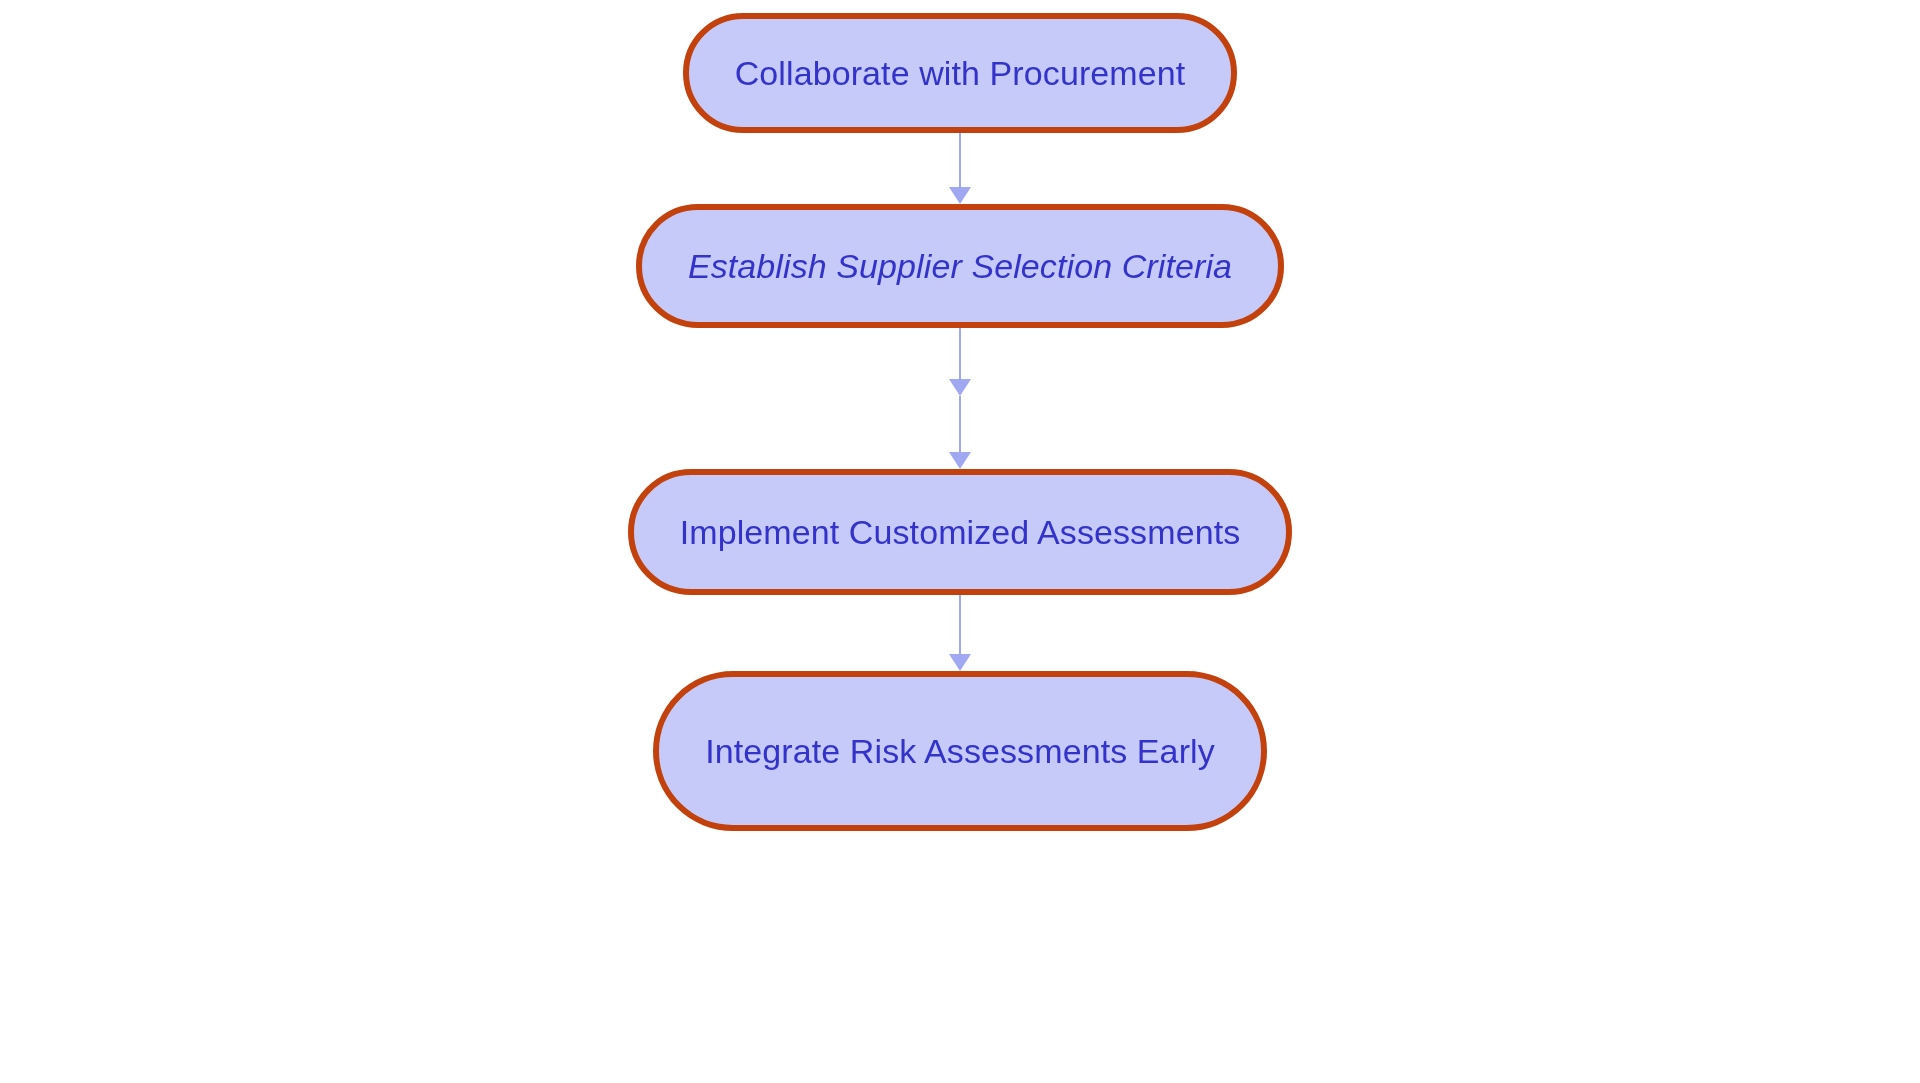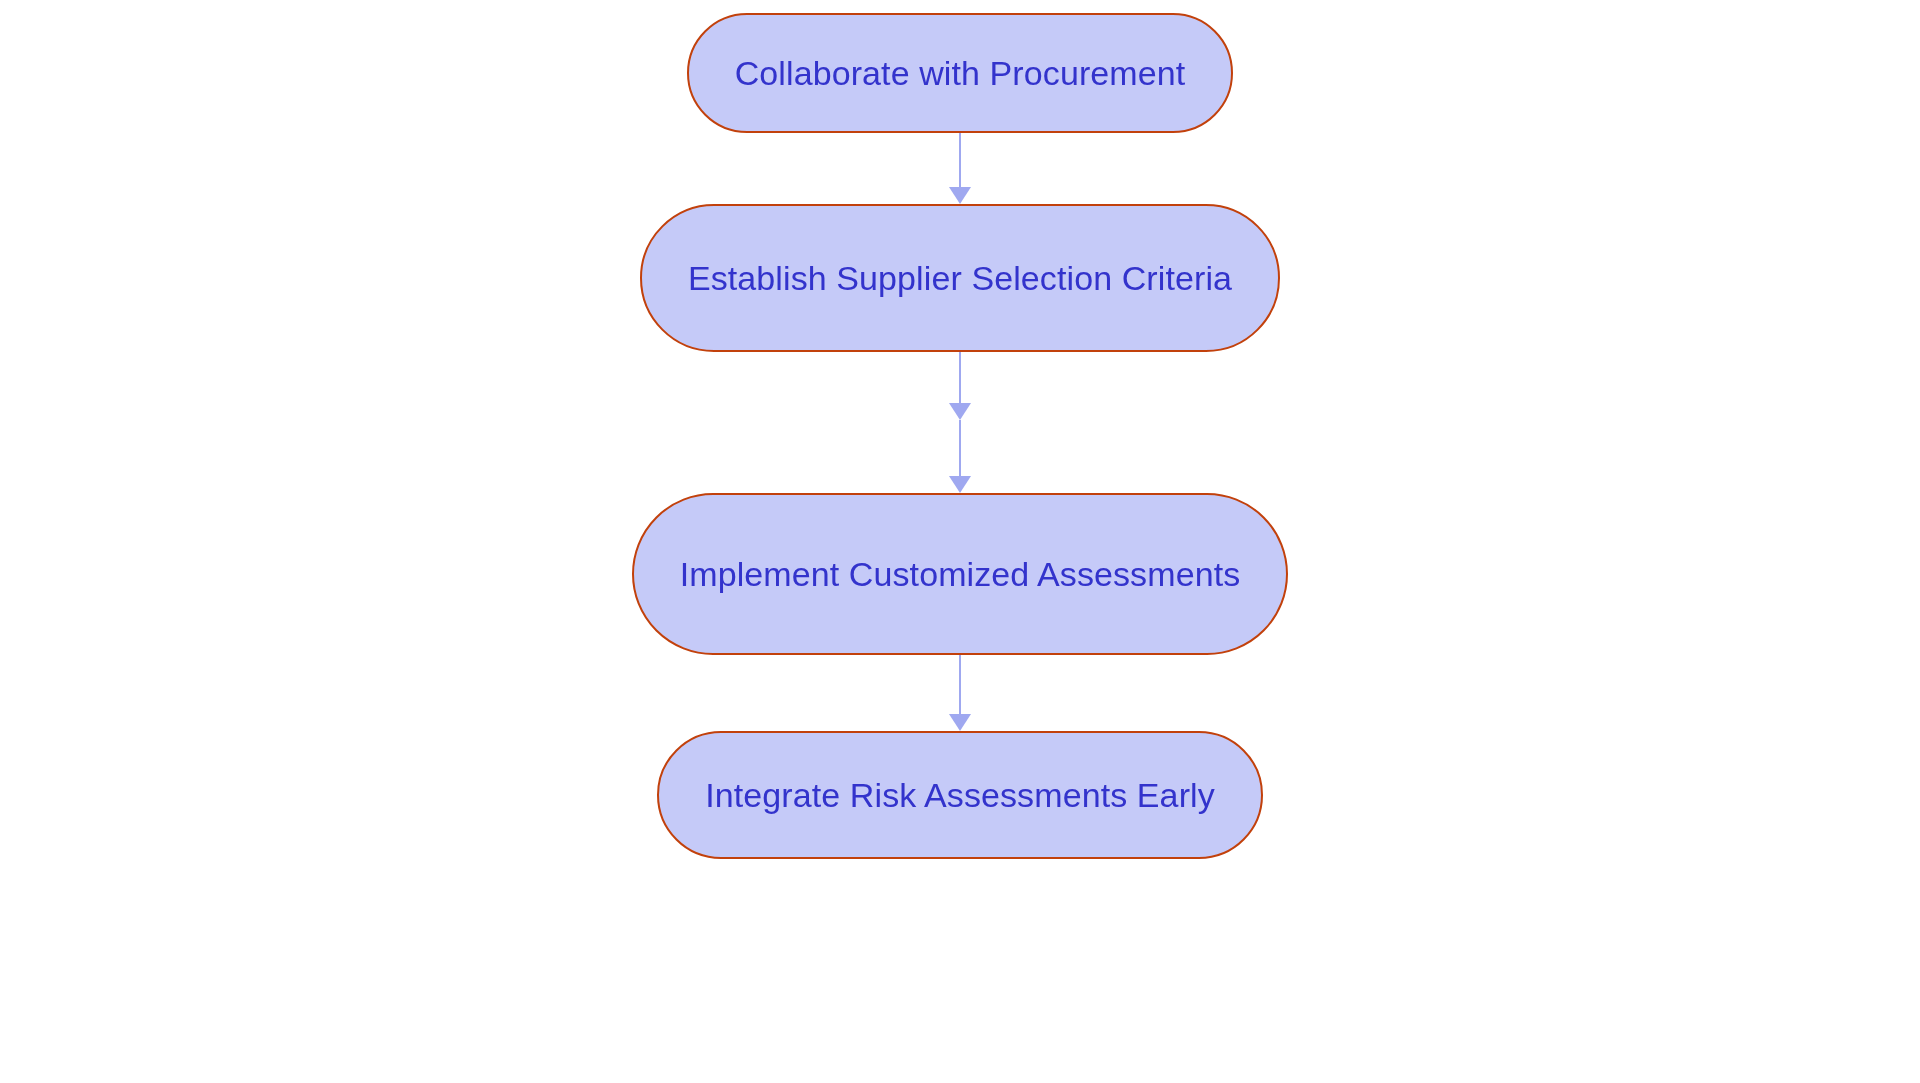--- a/index.html
+++ b/index.html
@@ -34,21 +34,21 @@
     justify-content: flex-start;
   }
 
   
   .node {
     box-sizing: border-box;
     display: flex;
     align-items: center;
     justify-content: center;
     background: #C5CAF8;
-    border: 2px solid #c2410c;
+    border: 6px solid #c2410c;
     border-radius: 999px;
     color: #3333CC;
     font-size: 34px;
     font-weight: 400;
     letter-spacing: 0.1px;
     line-height: 1;
     white-space: nowrap;
     padding: 0 46px;
     position: relative;
     z-index: 2;
@@ -56,24 +56,24 @@
 
   .node-label {
     color: #3333CC;
     font-size: 34px;
     line-height: 1;
     white-space: nowrap;
   }
 
   
   .node-h1 { height: 120px; min-width: 510px; }
-  .node-h2 { height: 148px; min-width: 540px; }
+  .node-h2 { height: 124px; min-width: 540px; font-style: italic; }
   .node-h3 { height: 122px; min-width: 556px; }
-  .node-h4 { height: 162px; min-width: 614px; text-align: right; }
-  .node-h5 { height: 128px; min-width: 562px; }
+  .node-h4 { height: 126px; min-width: 614px; text-align: right; }
+  .node-h5 { height: 160px; min-width: 562px; }
 
   
   .connector {
     position: relative;
     width: 22px;
     display: flex;
     flex-direction: column;
     align-items: center;
     z-index: 1;
   }

